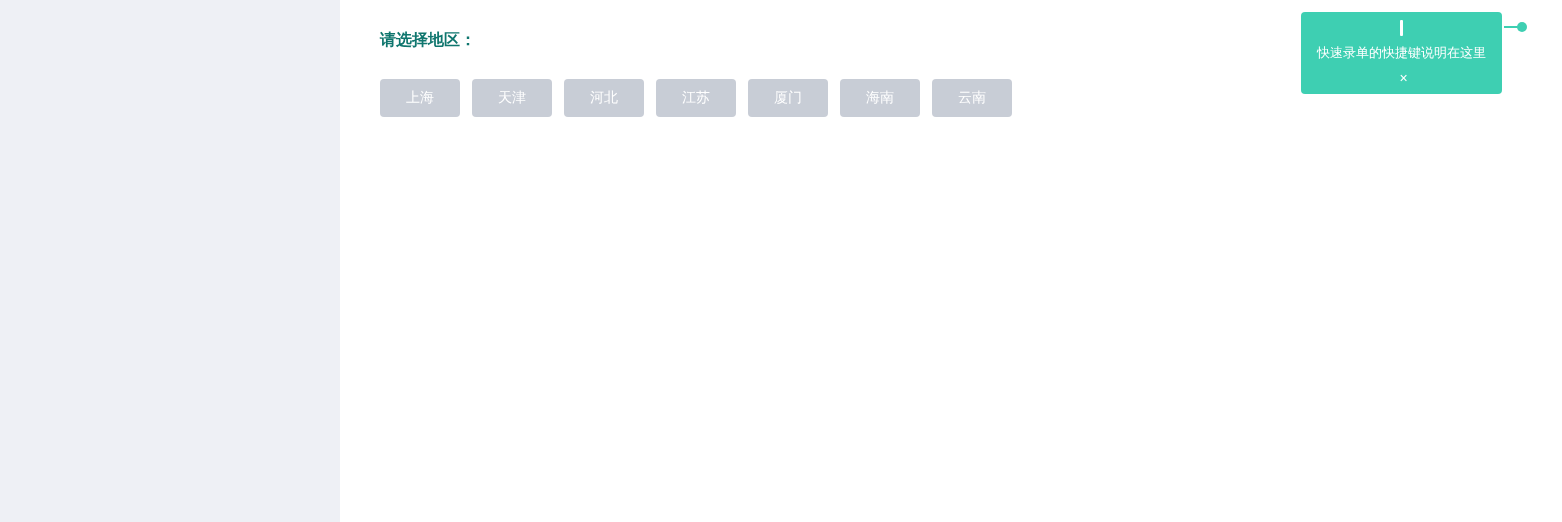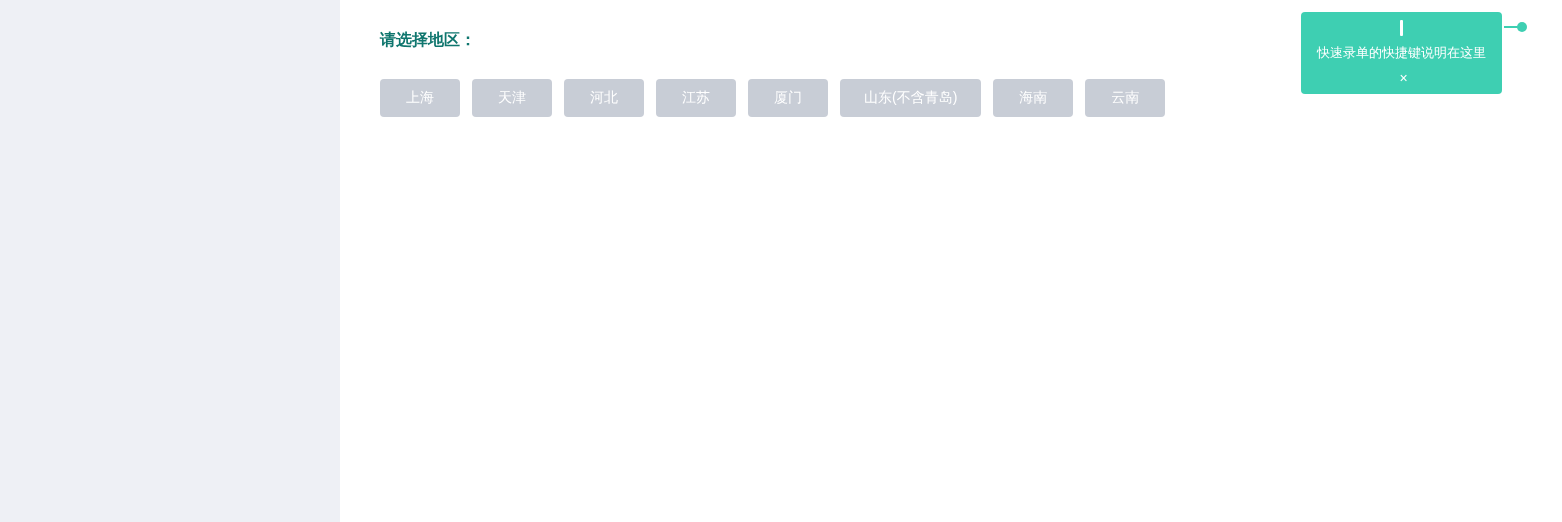--- a/index.html
+++ b/index.html
@@ -120,21 +120,20 @@
 
 <div class="main-content">
   <div class="page-title">请选择地区：</div>
 
   <div class="region-buttons">
   <button class="region-btn">上海</button>
       <button class="region-btn">天津</button>
       <button class="region-btn">河北</button>
       <button class="region-btn">江苏</button>
       <button class="region-btn">厦门</button>
-      <button class="region-btn">山东(不含青岛)</button>
       <button class="region-btn">海南</button>
       <button class="region-btn">云南</button>
     </div>
 </div>
 
 <div class="tooltip-banner">
   <span class="bar"></span>
   <span>快速录单的快捷键说明在这里</span>
   <span class="close-btn">×</span>
 </div>

